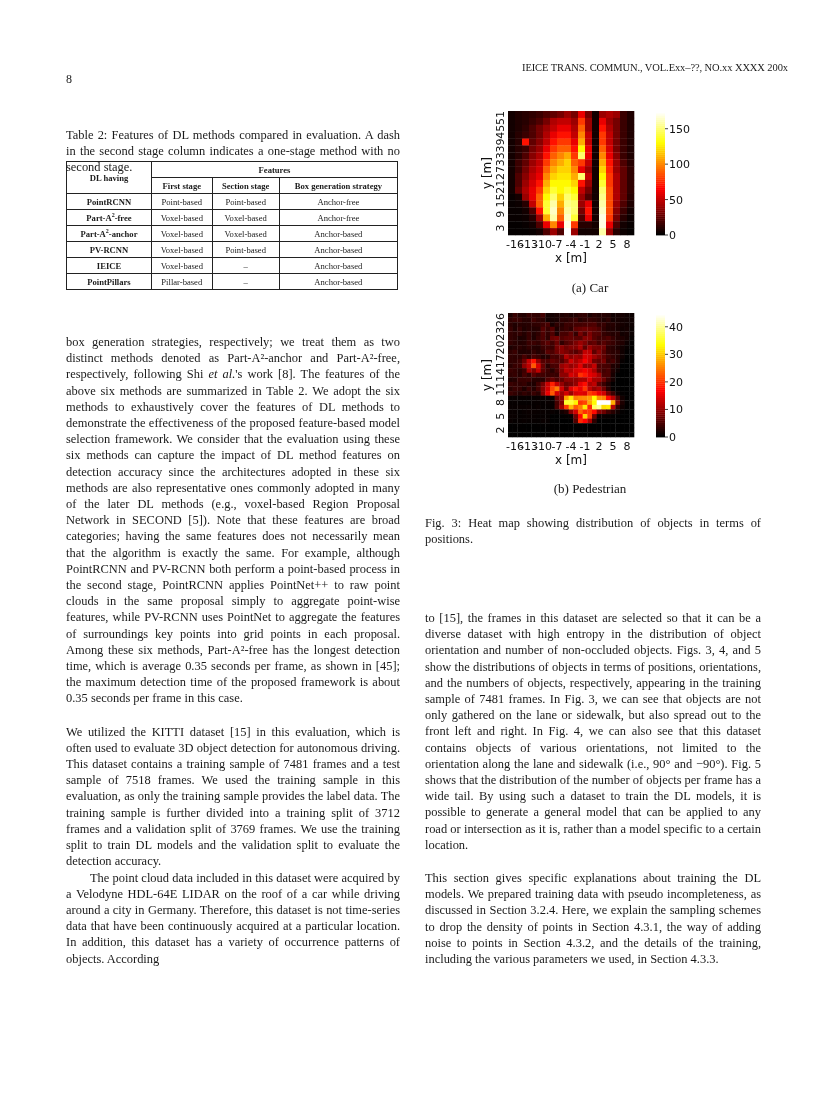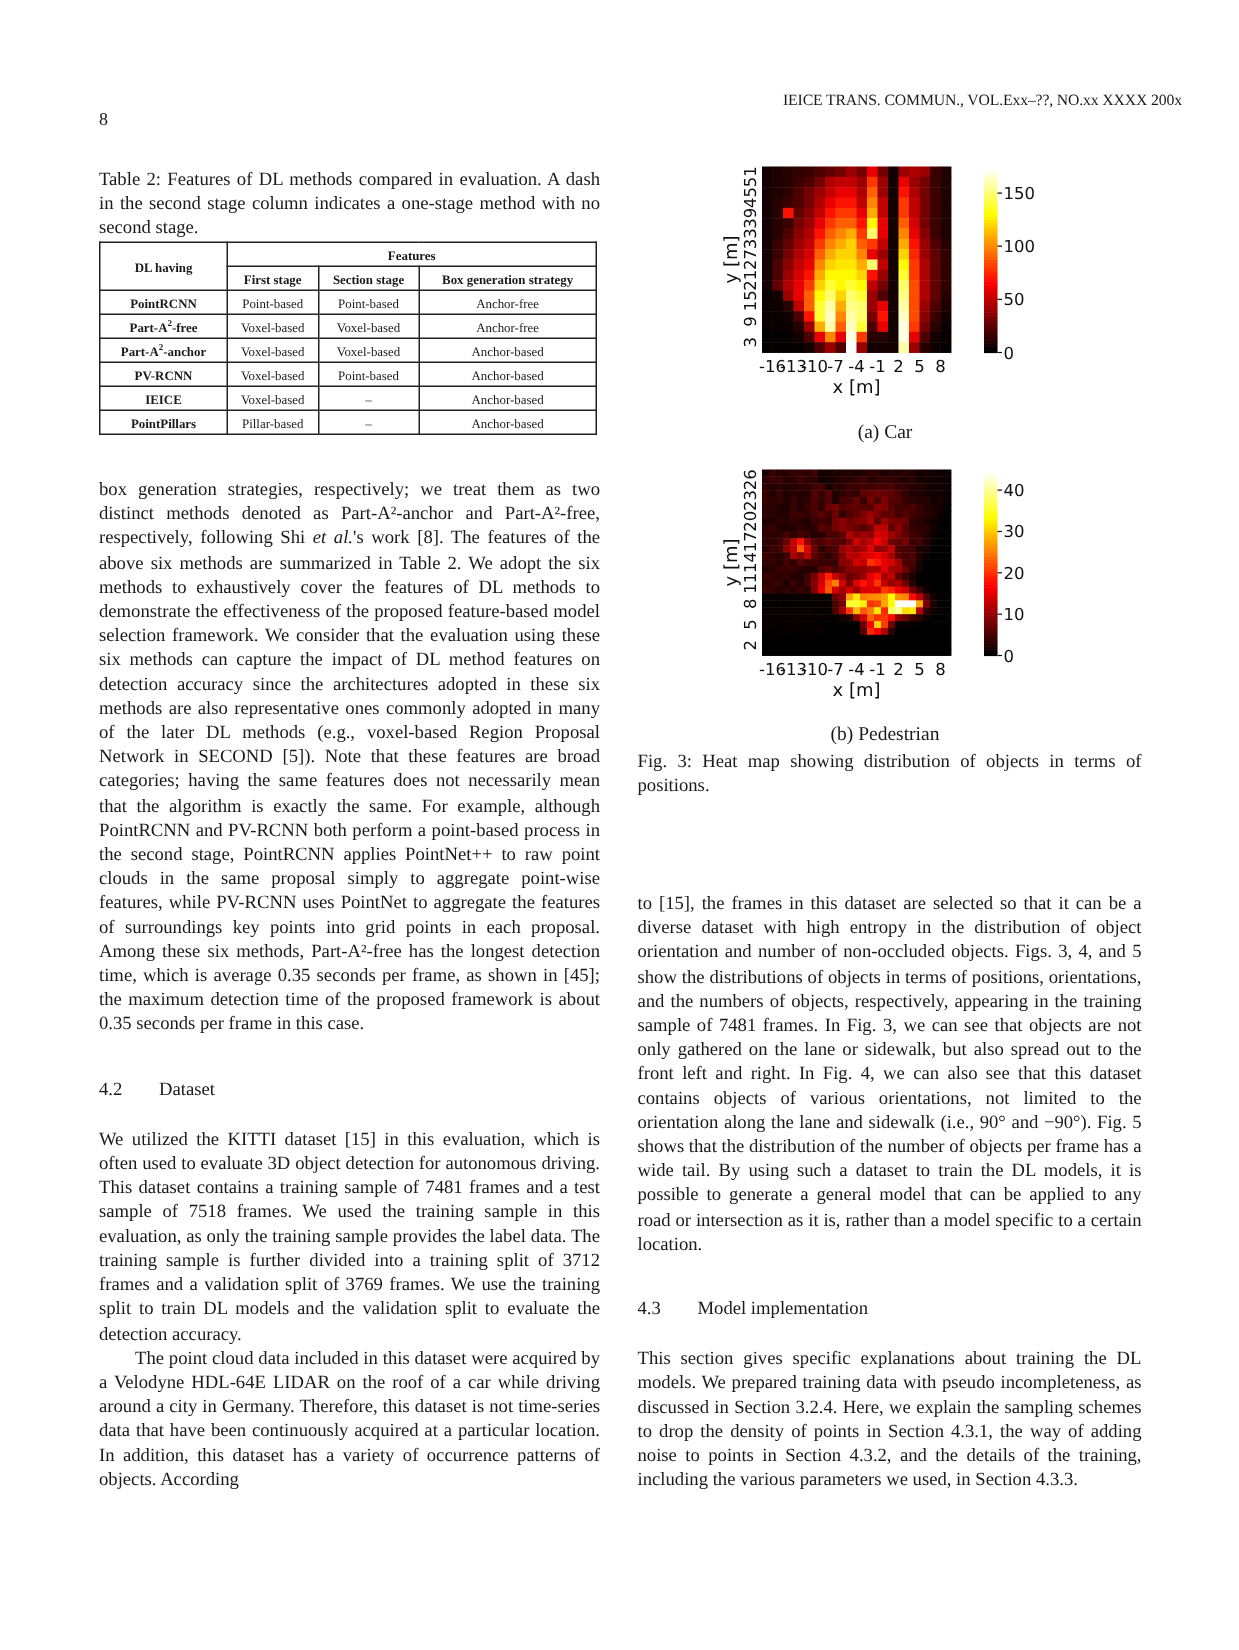--- a/index.html
+++ b/index.html
@@ -1,21 +1,21 @@
 <!DOCTYPE html>
 <html><head>
 <meta charset="utf-8">
 <style>
   html, body { margin:0; padding:0; background:#ffffff; }
   body { width:826px; height:1100px; position:relative; overflow:hidden;
          font-family:"Liberation Serif","DejaVu Serif",serif; color:#1a1a1a; }
   .abs { position:absolute; }
   .header-right { left:522px; top:62px; font-size:10.5px; letter-spacing:-0.1px; }
   .page-num { left:66px; top:72px; font-size:12px; }
-  .col { position:absolute; width:334px; font-size:12.45px; line-height:16.2px; text-align:justify; }
+  .col { position:absolute; width:334px; font-size:12.45px; line-height:16.2px; text-align:justify;margin-top:16px; }
   .col p { margin:0; }
   .left-col { left:66px; }
   .right-col { left:425px; width:336px; }
   .caption { font-size:12.45px; line-height:16.2px; text-align:justify; }
   .indent { text-indent:24px; }
   table.features { position:absolute; left:66px; top:161px; width:332px; border-collapse:collapse;
                    font-size:8.6px; border:1.2px solid #222; }
   table.features td, table.features th { border:0.8px solid #222; text-align:center; padding:0 2px; height:15px; }
   table.features th { font-weight:bold; }
   table.features td.m { font-weight:bold; }
@@ -79,23 +79,20 @@
         <td class="m">PointPillars</td>
         <td>Pillar-based</td>
         <td>–</td>
         <td>Anchor-based</td>
       </tr>
     </tbody>
 </table>
 
 <div class="col left-col" style="top:318px;">
   <p id="left-p1">box generation strategies, respectively; we treat them as two distinct methods denoted as Part-A²-anchor and Part-A²-free, respectively, following Shi <i>et al.</i>'s work [8]. The features of the above six methods are summarized in Table 2. We adopt the six methods to exhaustively cover the features of DL methods to demonstrate the effectiveness of the proposed feature-based model selection framework. We consider that the evaluation using these six methods can capture the impact of DL method features on detection accuracy since the architectures adopted in these six methods are also representative ones commonly adopted in many of the later DL methods (e.g., voxel-based Region Proposal Network in SECOND [5]). Note that these features are broad categories; having the same features does not necessarily mean that the algorithm is exactly the same. For example, although PointRCNN and PV-RCNN both perform a point-based process in the second stage, PointRCNN applies PointNet++ to raw point clouds in the same proposal simply to aggregate point-wise features, while PV-RCNN uses PointNet to aggregate the features of surroundings key points into grid points in each proposal. Among these six methods, Part-A²-free has the longest detection time, which is average 0.35 seconds per frame, as shown in [45]; the maximum detection time of the proposed framework is about 0.35 seconds per frame in this case.</p>
-  <div class="sec-head" style="margin-top:27px;">
-    <span class="num">4.2</span><span>Dataset</span>
-  </div>
   <p style="margin-top:17px;">We utilized the KITTI dataset [15] in this evaluation, which is often used to evaluate 3D object detection for autonomous driving. This dataset contains a training sample of 7481 frames and a test sample of 7518 frames. We used the training sample in this evaluation, as only the training sample provides the label data. The training sample is further divided into a training split of 3712 frames and a validation split of 3769 frames. We use the training split to train DL models and the validation split to evaluate the detection accuracy.</p>
   <p class="indent">The point cloud data included in this dataset were acquired by a Velodyne HDL-64E LIDAR on the roof of a car while driving around a city in Germany. Therefore, this dataset is not time-series data that have been continuously acquired at a particular location. In addition, this dataset has a variety of occurrence patterns of objects. According</p>
 </div>
 
 <svg class="abs" style="left:460px; top:105px;" width="260" height="175" id="heat-car">
     <g>
       <rect x="48.00" y="6.00" width="7.30" height="7.19" fill="rgb(19,0,0)"></rect>
       <rect x="55.00" y="6.00" width="7.30" height="7.19" fill="rgb(31,0,0)"></rect>
       <rect x="62.00" y="6.00" width="7.30" height="7.19" fill="rgb(39,0,0)"></rect>
       <rect x="69.00" y="6.00" width="7.30" height="7.19" fill="rgb(47,0,0)"></rect>
@@ -1335,17 +1332,14 @@
     <line x1="205" x2="208" y1="47.33333333333334" y2="47.33333333333334" stroke="#111" stroke-width="0.8"></line>
     <text x="209" y="51.33333333333334" font-size="11" fill="#111">30</text>
     <line x1="205" x2="208" y1="19.777777777777786" y2="19.777777777777786" stroke="#111" stroke-width="0.8"></line>
     <text x="209" y="23.777777777777786" font-size="11" fill="#111">40</text>
   </svg>
 <div class="subcap" style="left:460px; top:481px;">(b) Pedestrian</div>
 <div class="col right-col caption" style="top:499px;">Fig. 3: Heat map showing distribution of objects in terms of positions.</div>
 
 <div class="col right-col" style="top:594px;">
   <p>to [15], the frames in this dataset are selected so that it can be a diverse dataset with high entropy in the distribution of object orientation and number of non-occluded objects. Figs. 3, 4, and 5 show the distributions of objects in terms of positions, orientations, and the numbers of objects, respectively, appearing in the training sample of 7481 frames. In Fig. 3, we can see that objects are not only gathered on the lane or sidewalk, but also spread out to the front left and right. In Fig. 4, we can also see that this dataset contains objects of various orientations, not limited to the orientation along the lane and sidewalk (i.e., 90° and −90°). Fig. 5 shows that the distribution of the number of objects per frame has a wide tail. By using such a dataset to train the DL models, it is possible to generate a general model that can be applied to any road or intersection as it is, rather than a model specific to a certain location.</p>
-  <div class="sec-head" style="margin-top:27px;">
-    <span class="num">4.3</span><span>Model implementation</span>
-  </div>
   <p style="margin-top:17px;">This section gives specific explanations about training the DL models. We prepared training data with pseudo incompleteness, as discussed in Section 3.2.4. Here, we explain the sampling schemes to drop the density of points in Section 4.3.1, the way of adding noise to points in Section 4.3.2, and the details of the training, including the various parameters we used, in Section 4.3.3.</p>
 </div>
 
 </body></html>

